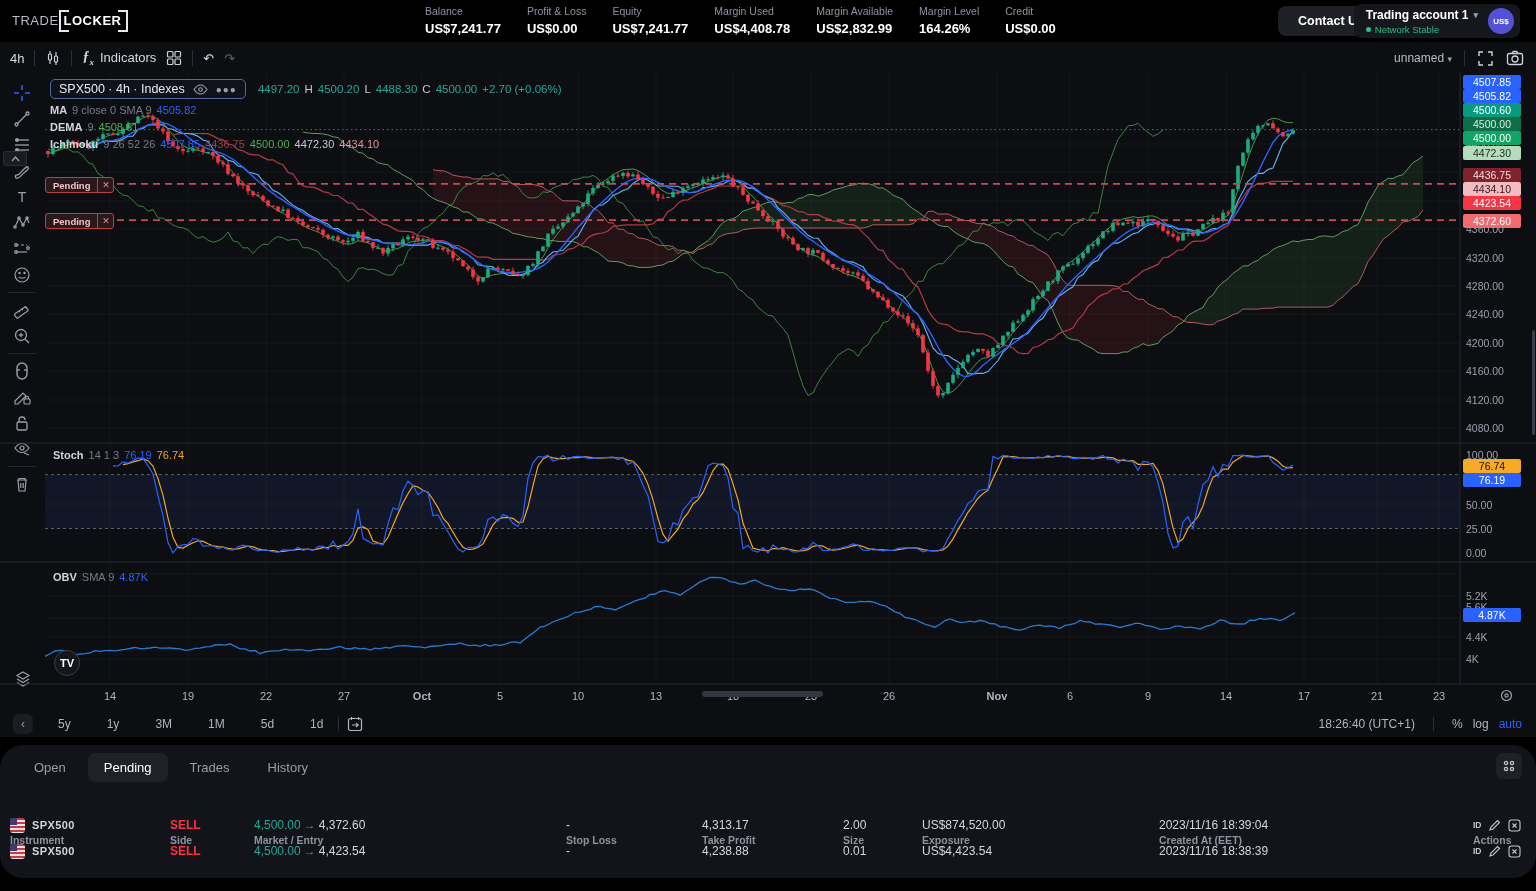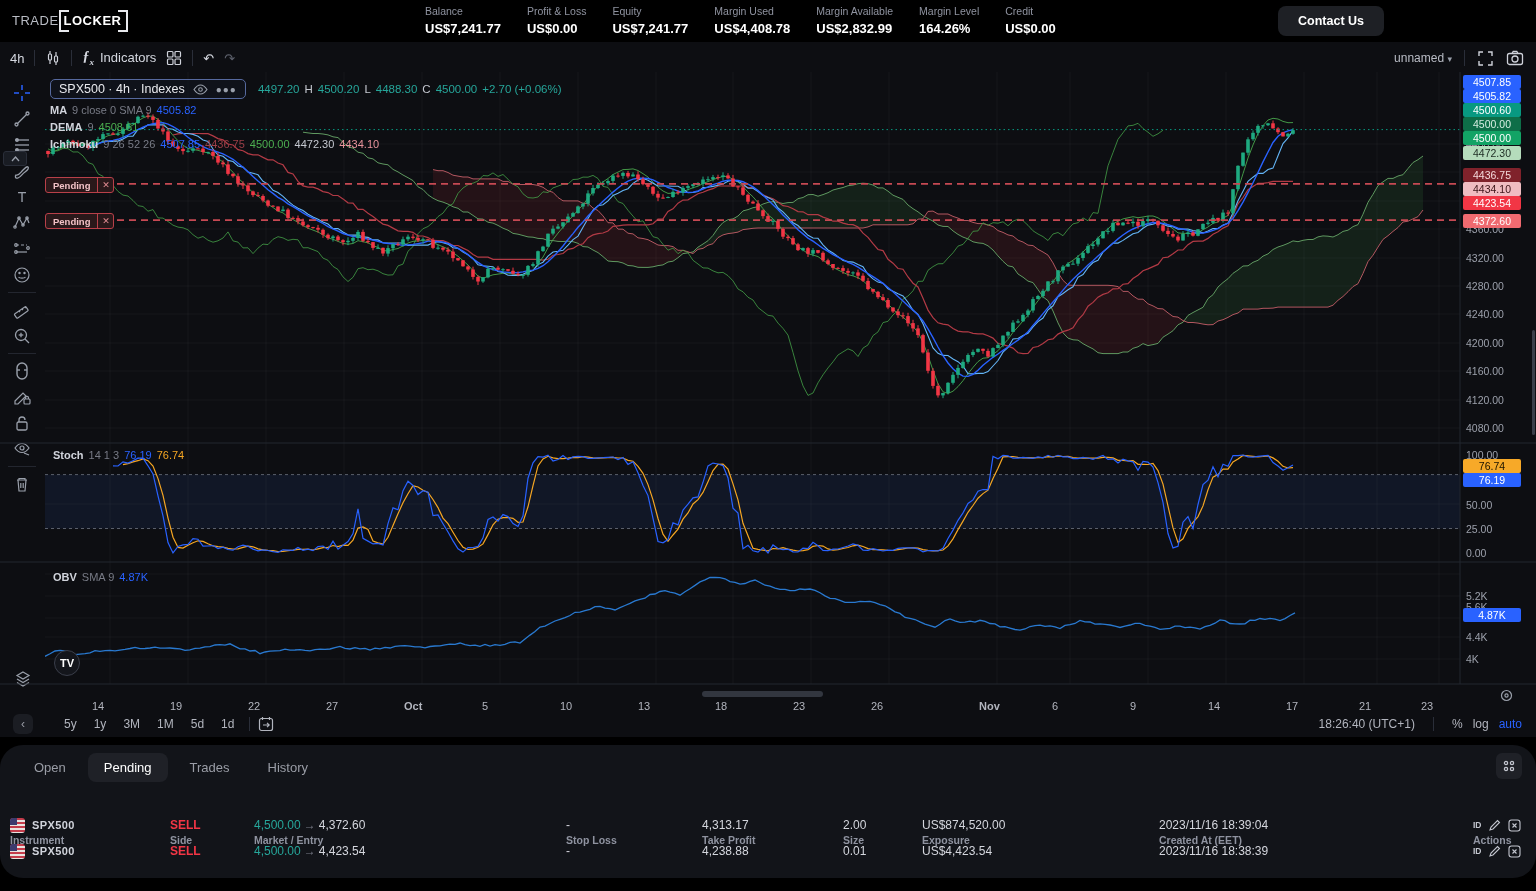--- a/index.html
+++ b/index.html
@@ -35,41 +35,41 @@
   #tools .cell{width:30px;height:26px;display:flex;align-items:center;justify-content:center;cursor:pointer;}
   #tools .div{width:28px;height:1px;background:#23262f;margin:4px 0;}
   #layers-btn{position:absolute;left:14px;top:628px;cursor:pointer;}
   
   #chart-svg{position:absolute;left:0;top:30px;}
   #axis{position:absolute;left:1460px;top:30px;width:76px;height:638px;font-size:10.5px;color:#9ca0ab;}
   .tick{position:absolute;left:6px;}
   .badge{position:absolute;left:3px;width:58px;height:14px;line-height:14px;text-align:center;border-radius:2px;font-size:10.5px;font-weight:400;}
   .axis-scroll{position:absolute;right:1px;top:258px;width:3px;height:105px;border-radius:2px;background:#3a3e49;}
   #timebar{position:absolute;left:0;top:642px;width:1460px;height:26px;font-size:11px;color:#b2b5be;}
-  #timebar span{position:absolute;top:16px;width:36px;}
+  #timebar span{position:absolute;top:6px;width:36px;text-align:center;}
   .gear{position:absolute;right:22px;top:646px;cursor:pointer;}
   
   #legend{position:absolute;left:50px;top:37px;font-size:11px;}
   .sym-row{display:flex;align-items:center;gap:6px;}
   .sym-pill{display:flex;align-items:center;gap:8px;border:1px solid #56699e;background:rgba(17,21,31,.65);border-radius:5px;padding:2px 8px;cursor:pointer;}
   .sym-pill .s{font-size:12.5px;color:#e8e9ed;}
   .dots{color:#9aa0ab;font-size:10px;letter-spacing:1px;cursor:pointer;}
   .ohlc{display:flex;gap:5px;margin-left:6px;font-size:11.5px;}
   .lrow{margin-top:4px;display:flex;gap:5px;align-items:center;height:13px;}
   .collapse{position:absolute;left:3px;top:109px;width:24px;height:15px;background:#191c23;border:1px solid #2a2e39;border-radius:3px;display:flex;align-items:center;justify-content:center;cursor:pointer;}
   
   .pchip{position:absolute;left:45px;height:16px;display:flex;align-items:center;background:#2a181a;border:1px solid #b94049;border-radius:3px;overflow:hidden;cursor:pointer;}
   .pchip .t{font-size:9.5px;font-weight:700;color:#f2c2c6;padding:0 7px;}
   .pchip .x{width:16px;height:16px;border-left:1px solid #b94049;color:#e08a91;font-size:9px;display:flex;align-items:center;justify-content:center;cursor:pointer;}
   
   .pane-lbl{position:absolute;left:53px;font-size:11px;display:flex;gap:5px;}
   
   #cbt{position:absolute;left:0;top:668px;width:1536px;height:27px;display:flex;align-items:center;font-size:12px;color:#b2b5be;}
   #cbt .back{width:20px;height:20px;margin-left:13px;background:#1b1d23;border-radius:6px;color:#9a9da6;display:flex;align-items:center;justify-content:center;cursor:pointer;font-size:12px;}
-  #cbt .rng{display:flex;gap:3px;margin-left:24px;}
+  #cbt .rng{display:flex;gap:22px;margin-left:18px;}
   #cbt .rng span{padding:2px 7px;cursor:pointer;}
   #cbt .sep{width:1px;height:14px;background:#2a2e39;margin:0 8px;}
   #cbt-right{position:absolute;right:14px;display:flex;align-items:center;gap:10px;}
   #cbt-right .auto{color:#2962ff;}
   #scrollpill{position:absolute;left:702px;top:691px;width:121px;height:6px;border-radius:3px;background:#32363f;cursor:pointer;}
   #tvlogo{position:absolute;left:54px;top:608px;width:26px;height:26px;border-radius:50%;background:#14161c;border:1px solid #3a3e4a;color:#fff;font-weight:700;font-size:11px;display:flex;align-items:center;justify-content:center;}
   
   #panel{position:absolute;left:0;top:745px;width:1536px;height:133px;background:#121419;border-radius:23px;}
   #tabs{position:absolute;left:18px;top:8px;display:flex;gap:6px;}
   #tabs .tab{padding:7px 16px;font-size:13px;color:#9a9da6;border-radius:8px;cursor:pointer;}
@@ -120,20 +120,33 @@
       <div class="stat">
         <div class="lbl">Margin Level</div>
         <div class="val">164.26%</div>
       </div>
       <div class="stat">
         <div class="lbl">Credit</div>
         <div class="val">US$0.00</div>
       </div>
     </div>
   <div class="contact-btn">Contact Us</div>
+  <div class="acct">
+    <div>
+      <div class="nm">
+          <span>Trading account 1</span>
+          <span class="chev">▾</span>
+        </div>
+      <div class="st">
+          <span class="dot"></span>
+          <span>Network Stable</span>
+        </div>
+    </div>
+    <div class="avatar">US$</div>
+  </div>
 </div>
 
 <div id="chart">
   <div id="ct">
     <span class="tb">4h</span>
     <span class="sep"></span>
     <span class="tb">
         <svg class="ic" width="16" height="16" viewBox="0 0 16 16">
           <g stroke="#cfd2da" stroke-width="1.2" fill="none">
             <line x1="5" y1="1" x2="5" y2="4"></line>

